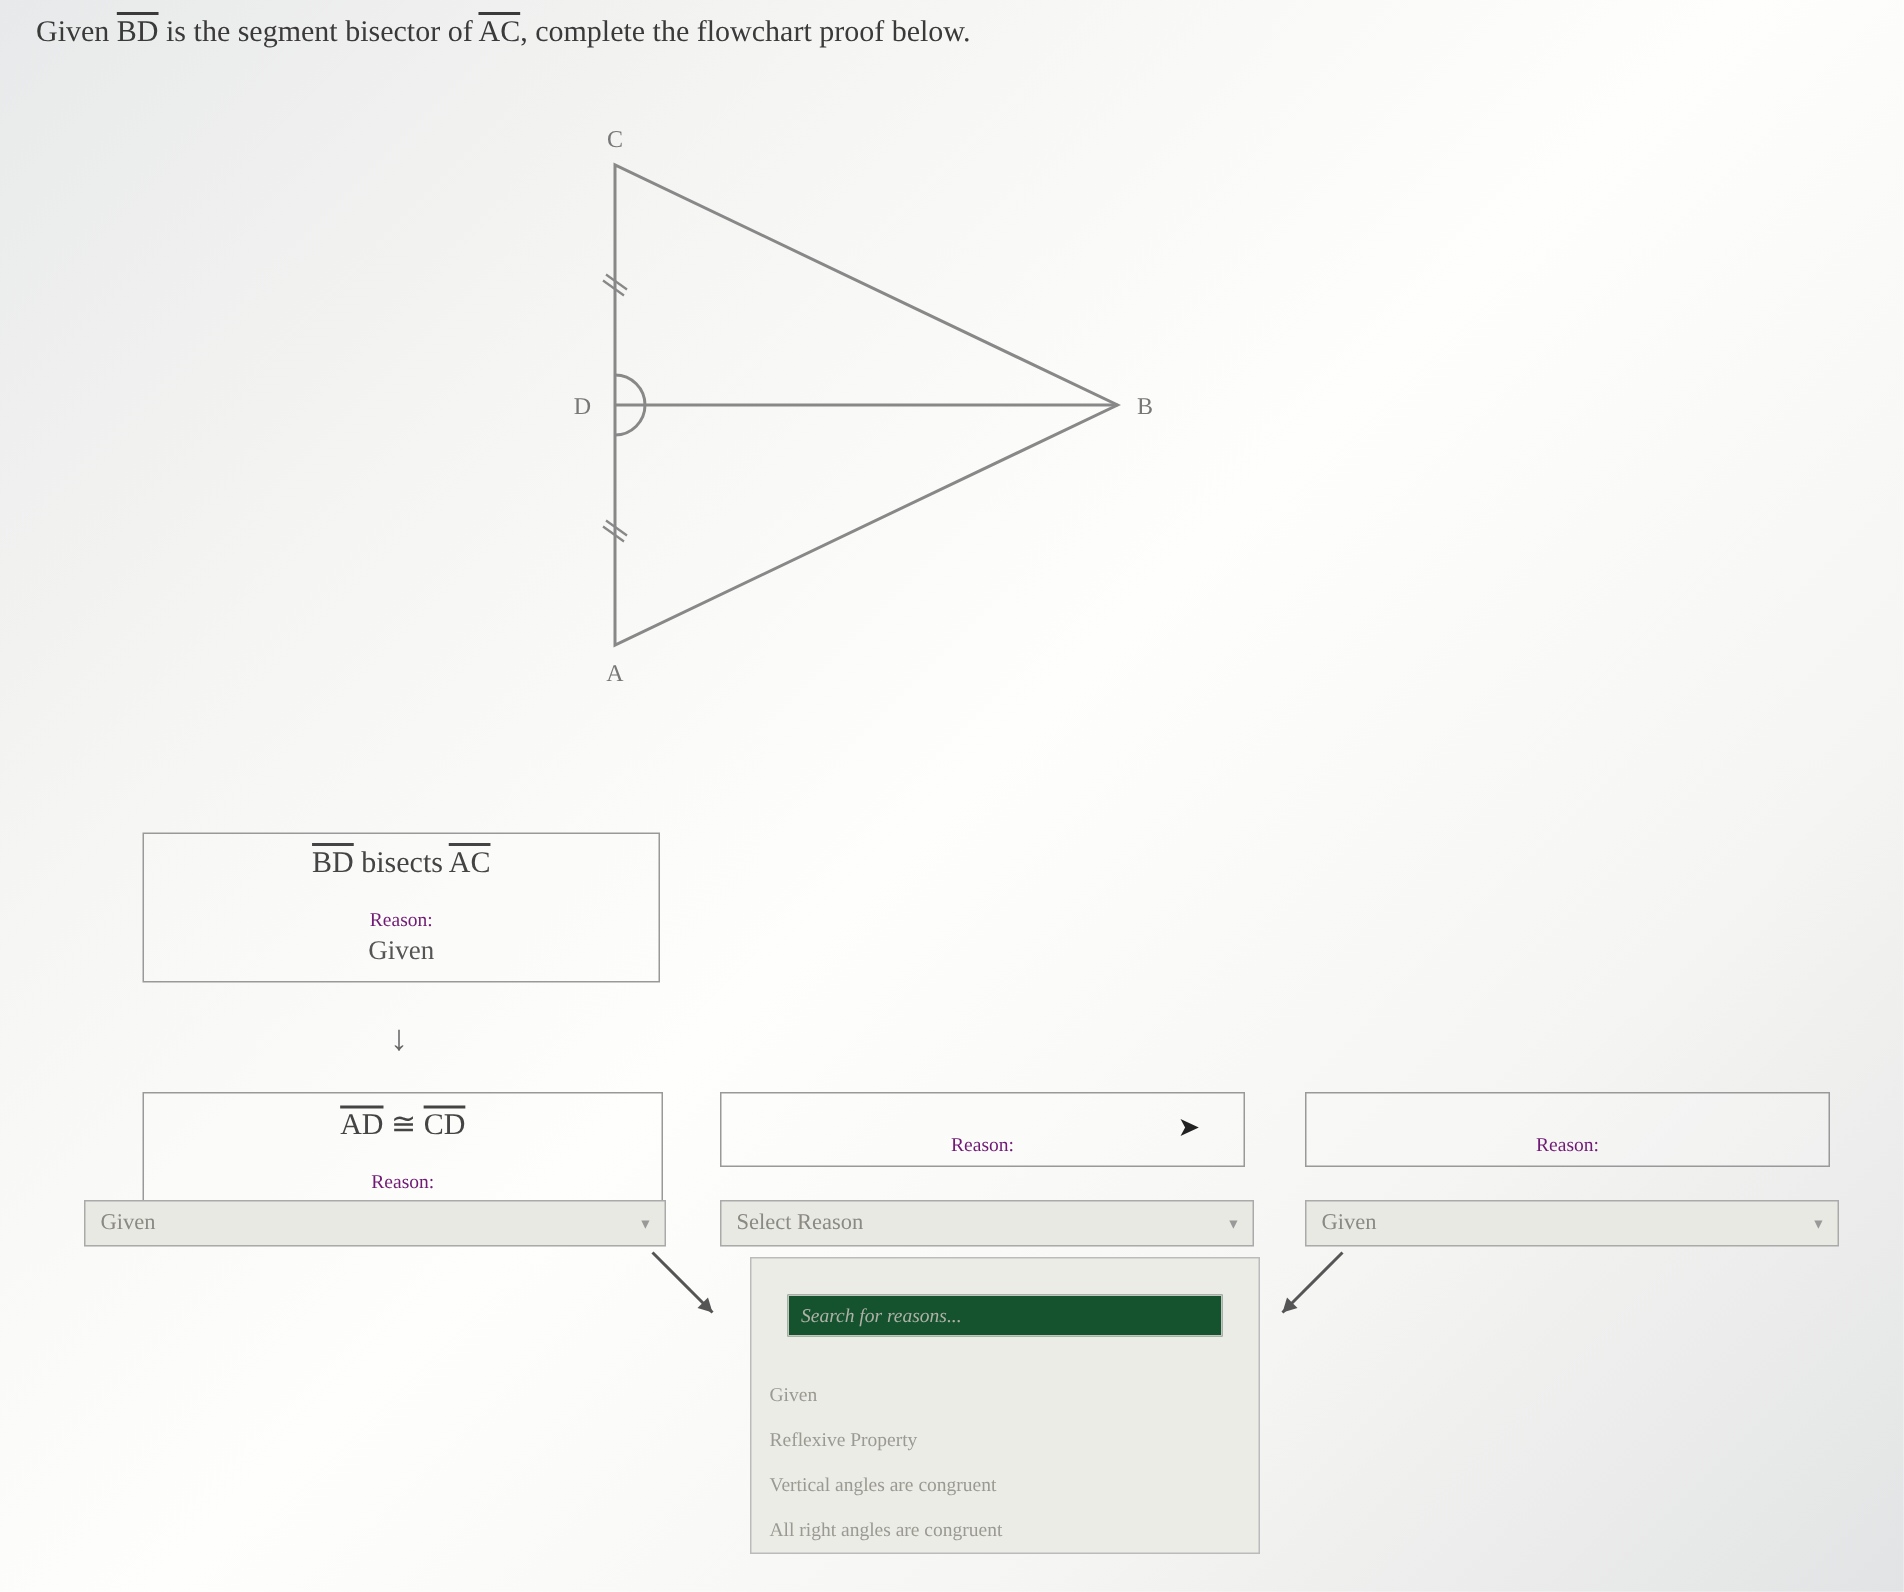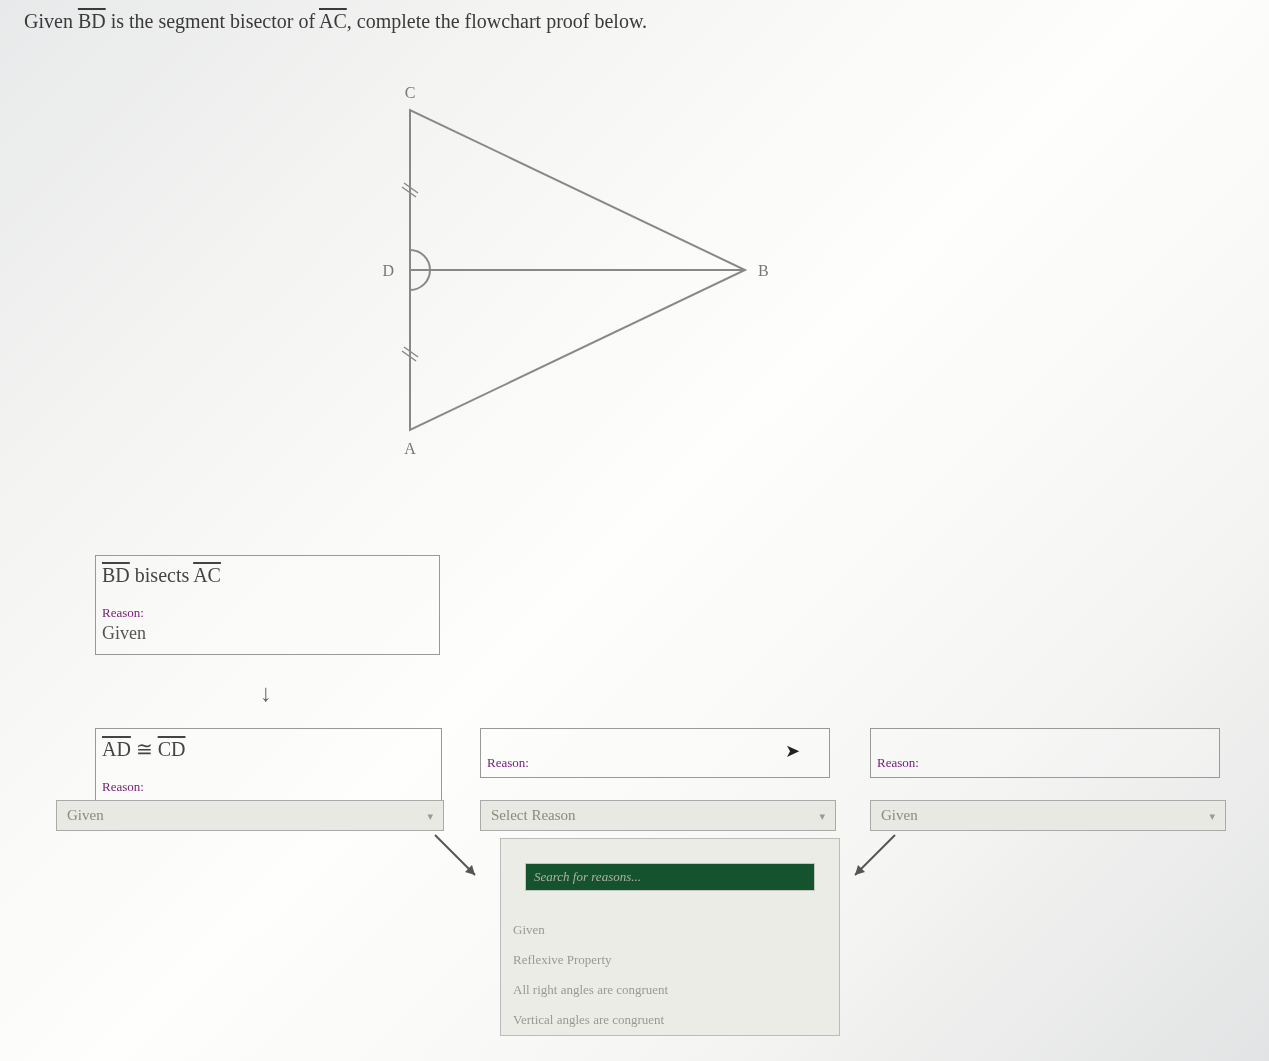--- a/index.html
+++ b/index.html
@@ -1,20 +1,20 @@
 <!DOCTYPE html>
 <html><head>
 <meta charset="utf-8">
 <style>
 html,body{margin:0;padding:0;width:1269px;height:1061px;font-family:Georgia,'Times New Roman',serif;background:linear-gradient(135deg,#e8e9ea 0%,#f5f5f3 25%,#fefefc 50%,#f5f5f3 75%,#e2e3e4 100%);color:#333;overflow:hidden}
 .page{position:relative;width:1269px;height:1061px}
 .prompt{position:absolute;left:24px;top:10px;font-size:20px;color:#3a3a3a;white-space:nowrap}
 .ovl{text-decoration:overline}
 svg.fig{position:absolute;left:350px;top:80px}
-.box{position:absolute;border:1.5px solid #999;background:rgba(255,255,255,.2);text-align:left;box-sizing:border-box;padding:8px 6px 10px}
+.box{position:absolute;border:1.5px solid #999;background:rgba(255,255,255,.2);text-align:center;box-sizing:border-box;padding:8px 6px 10px}
 .stmt{font-size:20px;color:#444}
 .rlab{font-size:13px;color:#701a75;margin-top:18px;font-style:normal}
 .sel{border:1.5px solid #aaa;background:#e9e9e4;color:#8a8a82;font-size:15px;padding:6px 10px;text-align:left;box-sizing:border-box;position:relative}
 .sel .caret{position:absolute;right:10px;top:50%;transform:translateY(-50%);font-size:11px;color:#999}
 .arrow-down{position:absolute;font-size:24px;color:#666}
 .arrow-diag{position:absolute;width:60px;height:60px}
 .dd{position:absolute;border:1px solid #bbb;background:#ecece7;box-sizing:border-box}
 .dd .search{margin:24px;border:1px solid #c5c5bf;padding:5px 8px;font-size:13px;color:#b0b0a8;font-style:italic;background:#14532d}
 .dd .opt{padding:7px 12px;font-size:13px;color:#9a9a92}
 .cursor{position:absolute;font-size:18px;color:#222}
@@ -98,17 +98,17 @@
     </svg>
 <svg class="arrow-diag" style="left:840px;top:830px">
       <line x1="55" y1="5" x2="15" y2="45" stroke="#555" stroke-width="2"></line>
       <polygon points="15,45 18,35 25,42" fill="#555"></polygon>
     </svg>
 
 <div class="dd" style="left:500px;top:838px;width:340px">
   <div class="search">Search for reasons...</div>
   <div class="opt">Given</div>
   <div class="opt">Reflexive Property</div>
+  <div class="opt">Vertical angles are congruent</div>
   <div class="opt">All right angles are congruent</div>
-  <div class="opt">Vertical angles are congruent</div>
 </div>
 
 </div>
 
 </body></html>

